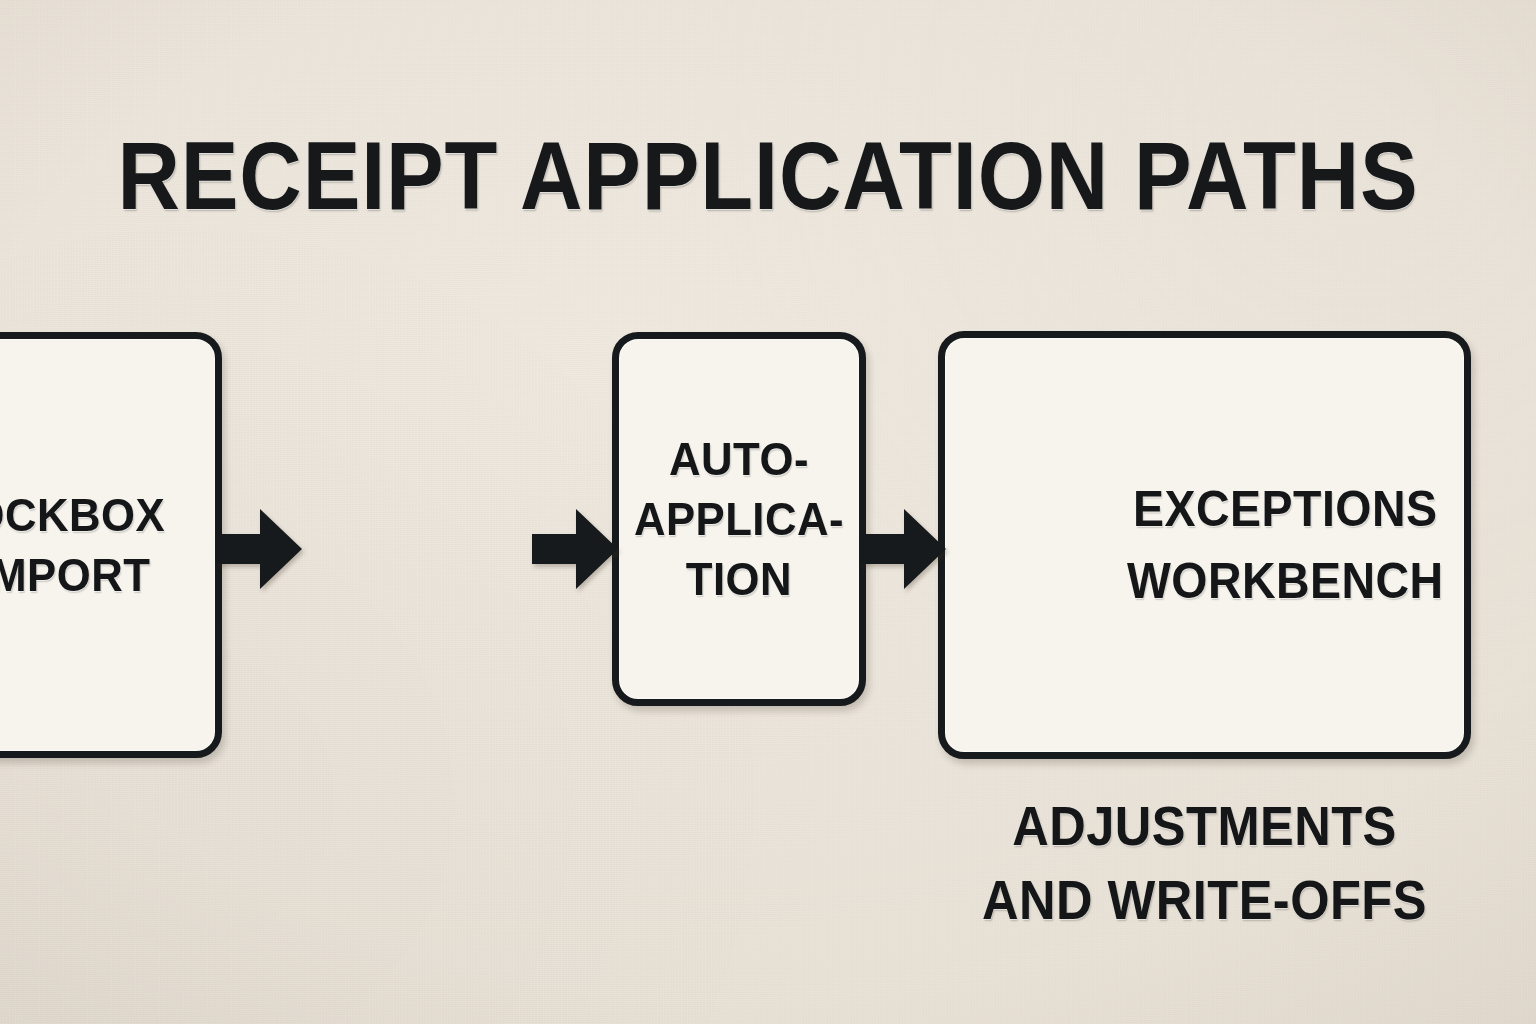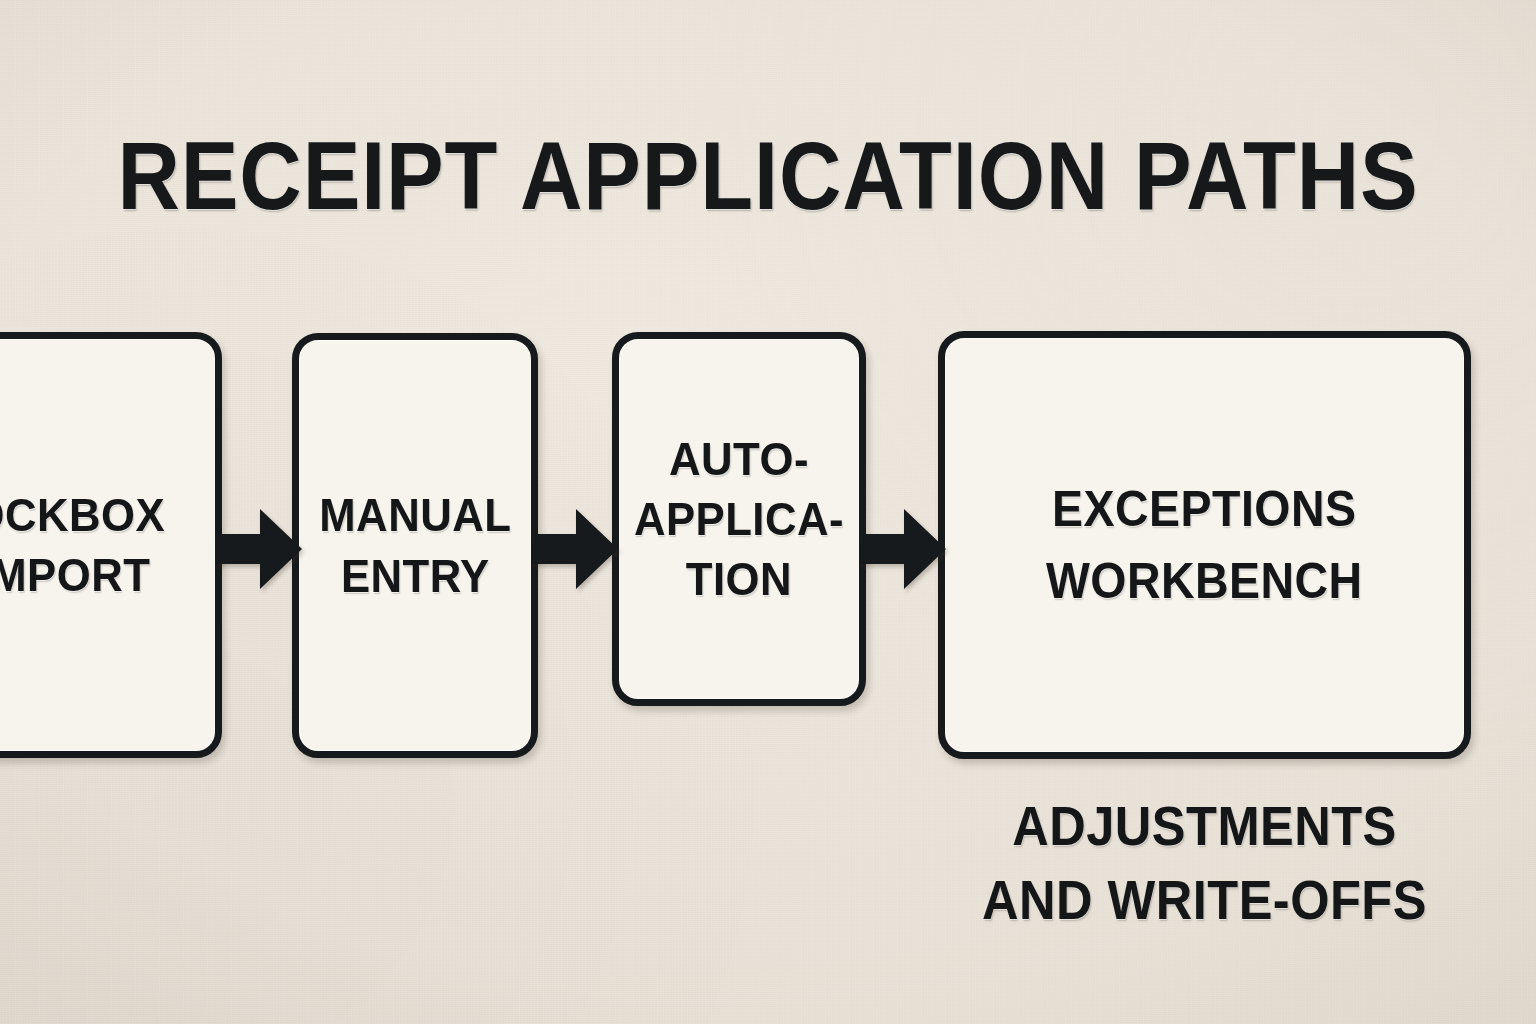--- a/index.html
+++ b/index.html
@@ -89,21 +89,21 @@
       0 1px 0 rgba(255,255,255,.6),
       1px 2px 1.5px rgba(0,0,0,.18);
     white-space: pre-line;
   }
 
   
   #node-0 { left: -118px; top: 332px; width: 340px; height: 426px; }
   #node-0 .label { text-align: center; }
   #node-1 { left: 292px;  top: 333px; width: 246px; height: 425px; }
   #node-2 { left: 612px;  top: 332px; width: 254px; height: 374px; }
-  #node-3 { left: 938px;  top: 331px; width: 533px; height: 428px; }
+  #node-3 { left: 938px;  top: 331px; width: 533px; height: 428px; justify-content: flex-end; }
   #node-3 .label { font-size: 50px; line-height: 1.45; }
 
   
   .arrow {
     position: absolute;
     z-index: 4;
     filter: drop-shadow(2px 3px 2px rgba(60,50,35,.28));
   }
   #arrow-0 { left: 216px; top: 503px; width: 86px; height: 92px; }
   #arrow-1 { left: 532px; top: 503px; width: 86px; height: 92px; }
@@ -145,24 +145,20 @@
     <div class="label">ROCKBOX
 MMPORT</div>
   </div>
 
   <div class="arrow" id="arrow-0">
     <svg viewBox="0 0 86 92" preserveAspectRatio="none" aria-hidden="true">
       <path d="M0,31 L44,31 L44,6 L86,46 L44,86 L44,61 L0,61 Z"></path>
     </svg>
   </div>
 
-  <div class="node" id="node-1">
-    <div class="label">MANUAL
-ENTRY</div>
-  </div>
 
   <div class="arrow" id="arrow-1">
     <svg viewBox="0 0 86 92" preserveAspectRatio="none" aria-hidden="true">
       <path d="M0,31 L44,31 L44,6 L86,46 L44,86 L44,61 L0,61 Z"></path>
     </svg>
   </div>
 
   <div class="node" id="node-2">
     <div class="label">AUTO-
 APPLICA-

